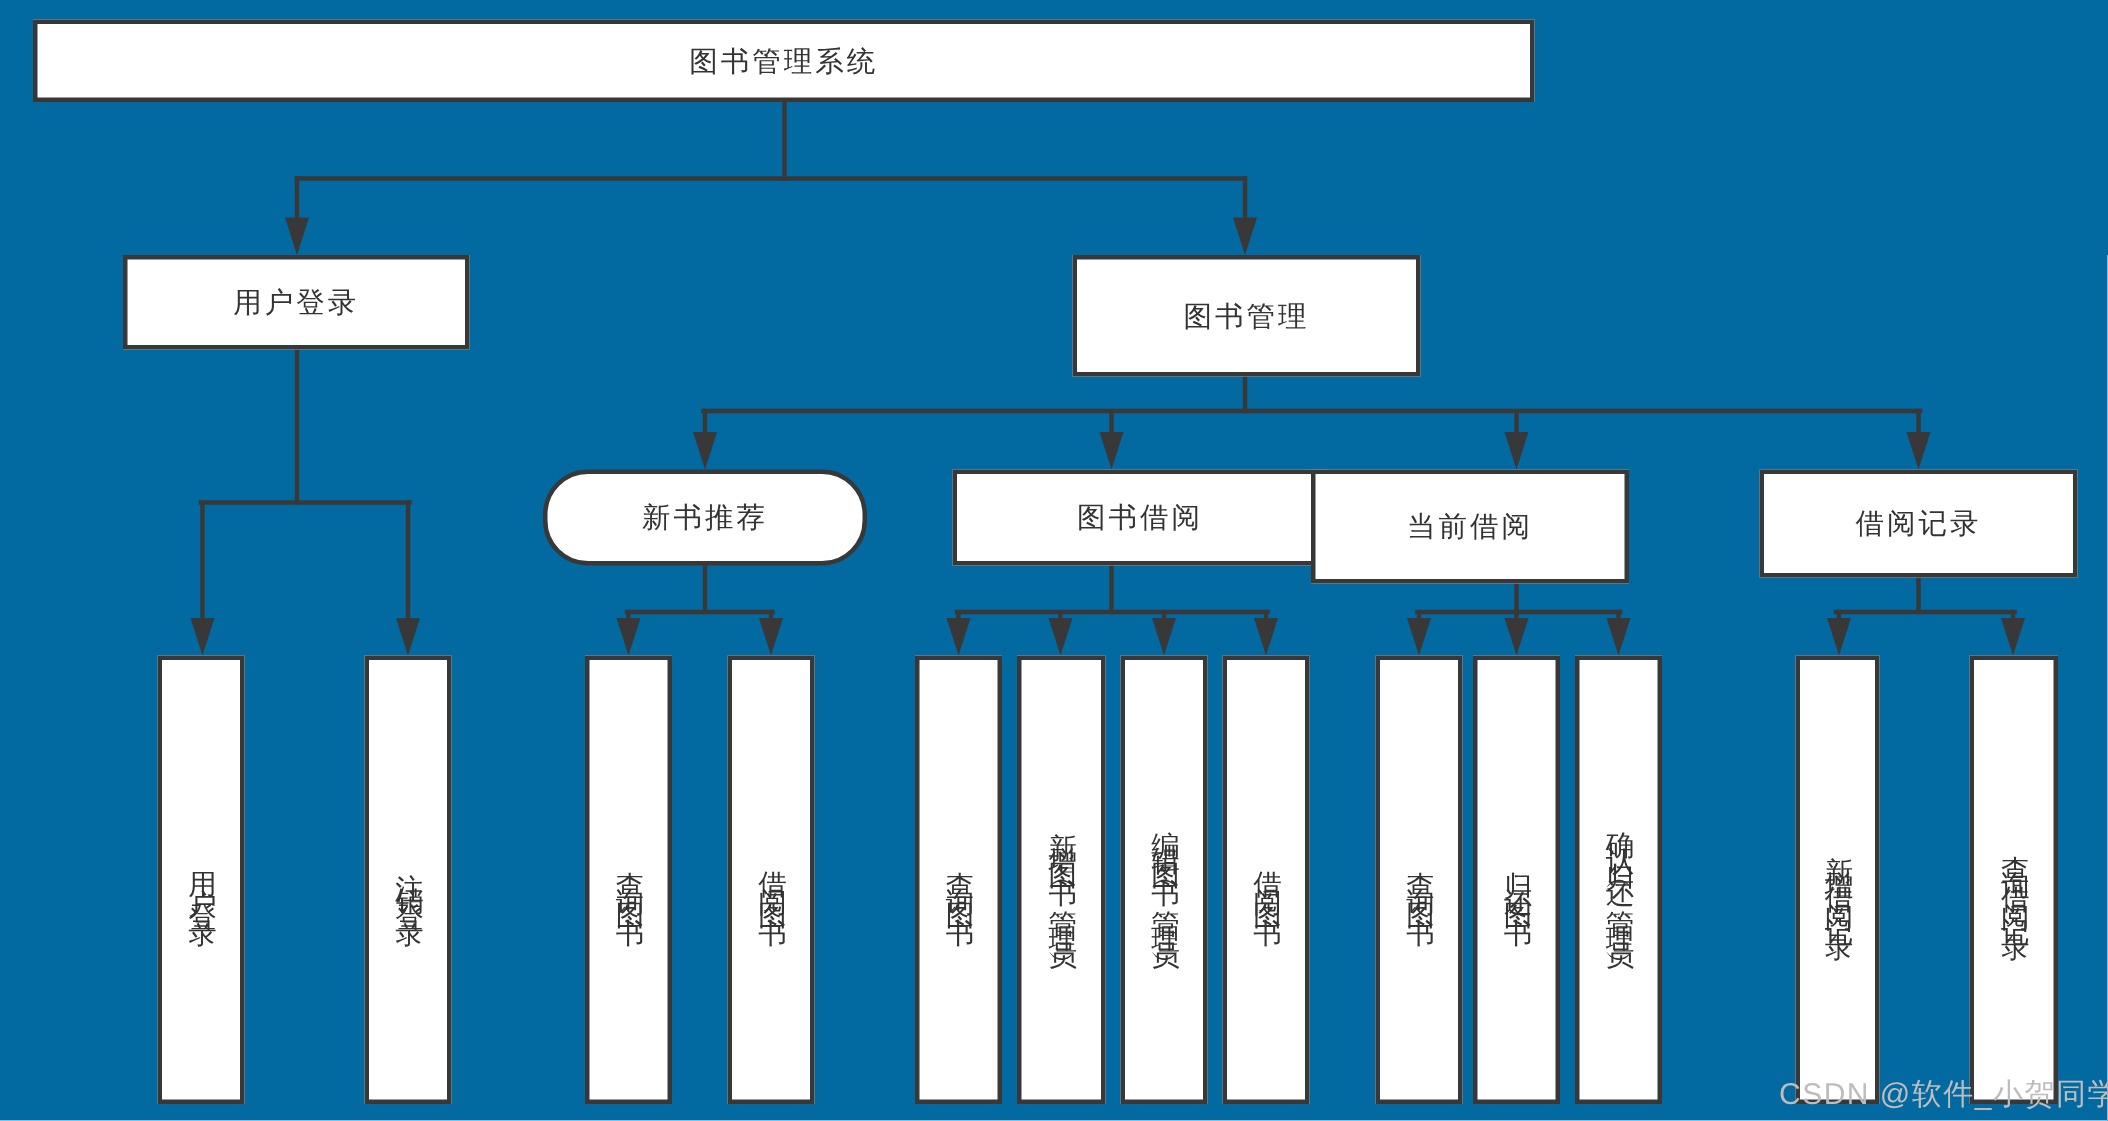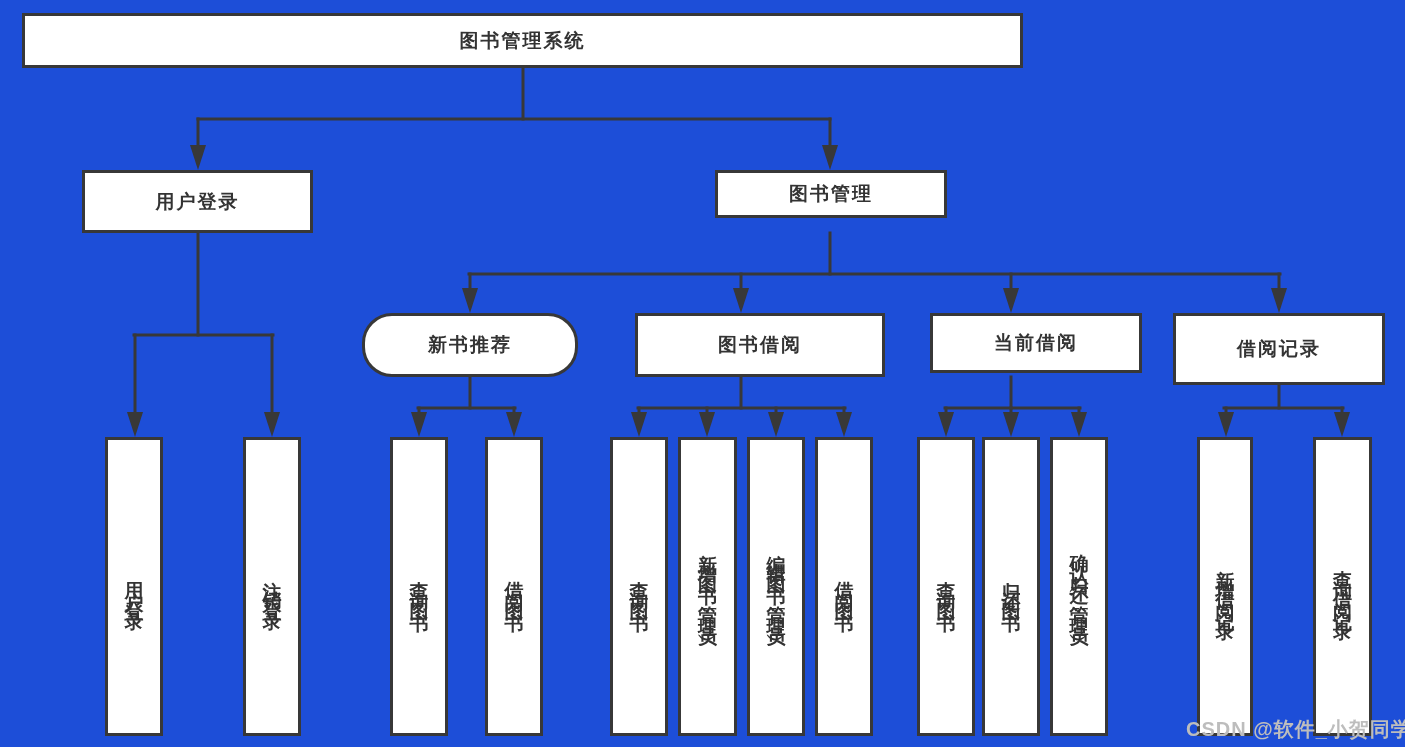--- a/index.html
+++ b/index.html
@@ -5,23 +5,22 @@
   html, body {
     margin: 0;
     padding: 0;
     background: #ffffff;
     font-family: "Liberation Sans", sans-serif;
   }
   #stage {
     position: relative;
     width: 1405px;
     height: 747px;
-    background: #1d4ed8;
+    background: #0369a1;
     overflow: hidden;
-    font-weight: bold;
   }
   #edges {
     position: absolute;
     left: 0;
     top: 0;
     z-index: 1;
   }
   .box {
     position: absolute;
     box-sizing: border-box;
@@ -124,25 +123,25 @@
       <polygon points="1003,412 1019,412 1011,437"></polygon>
       <polygon points="1071,412 1087,412 1079,437"></polygon>
       <polygon points="1218,412 1234,412 1226,437"></polygon>
       <polygon points="1334,412 1350,412 1342,437"></polygon>
     </g>
   </svg>
 
   <div class="box" style="left:22px; top:13px; width:1001px; height:55px;">图书管理系统</div>
 
   <div class="box" style="left:82px; top:170px; width:231px; height:63px;">用户登录</div>
-  <div class="box" style="left:715px; top:170px; width:232px; height:48px;">图书管理</div>
+  <div class="box" style="left:715px; top:170px; width:232px; height:81px;">图书管理</div>
 
   <div class="box" style="left:362px; top:313px; width:216px; height:64px;border-radius:30px;">新书推荐</div>
   <div class="box" style="left:635px; top:313px; width:250px; height:64px;">图书借阅</div>
-  <div class="box" style="left:930px; top:313px; width:212px; height:60px;">当前借阅</div>
+  <div class="box" style="left:874px; top:313px; width:212px; height:76px;">当前借阅</div>
   <div class="box" style="left:1173px; top:313px; width:212px; height:72px;">借阅记录</div>
 
   <div class="box leaf" style="left:105px; top:437px; width:58px; height:299px;">用户登录</div>
   <div class="box leaf" style="left:243px; top:437px; width:58px; height:299px;">注销登录</div>
 
   <div class="box leaf" style="left:390px; top:437px; width:58px; height:299px;">查询图书</div>
   <div class="box leaf" style="left:485px; top:437px; width:58px; height:299px;">借阅图书</div>
 
   <div class="box leaf" style="left:610px; top:437px; width:58px; height:299px;">查询图书</div>
   <div class="box leaf" style="left:678px; top:437px; width:59px; height:299px;">新增图书（管理员）</div>

